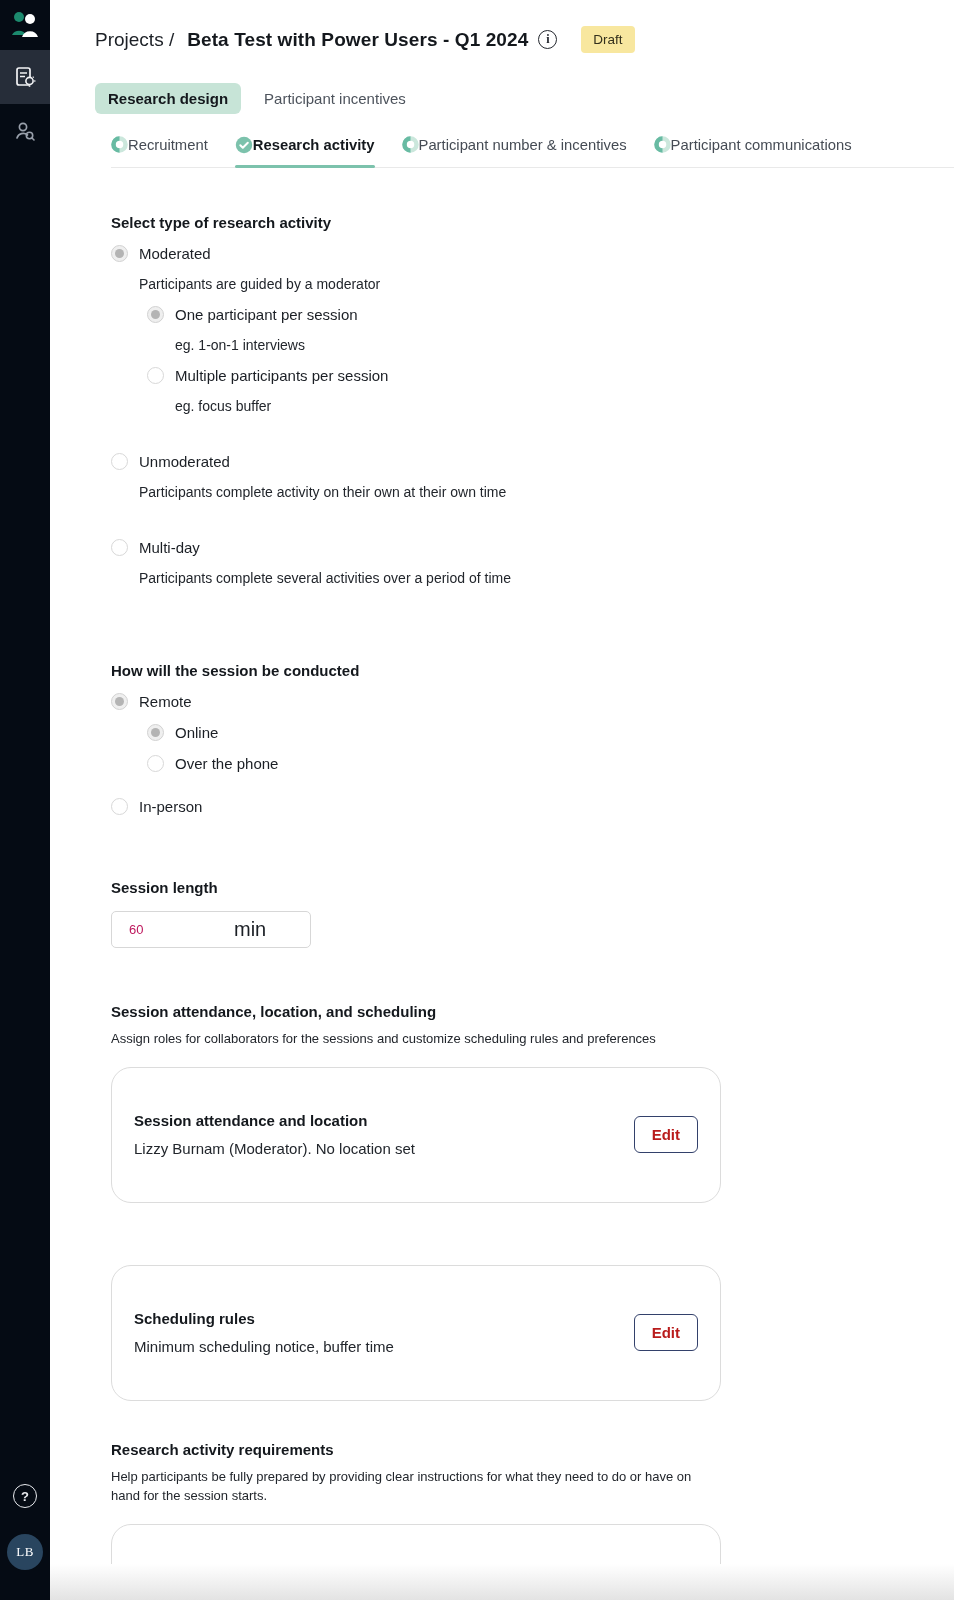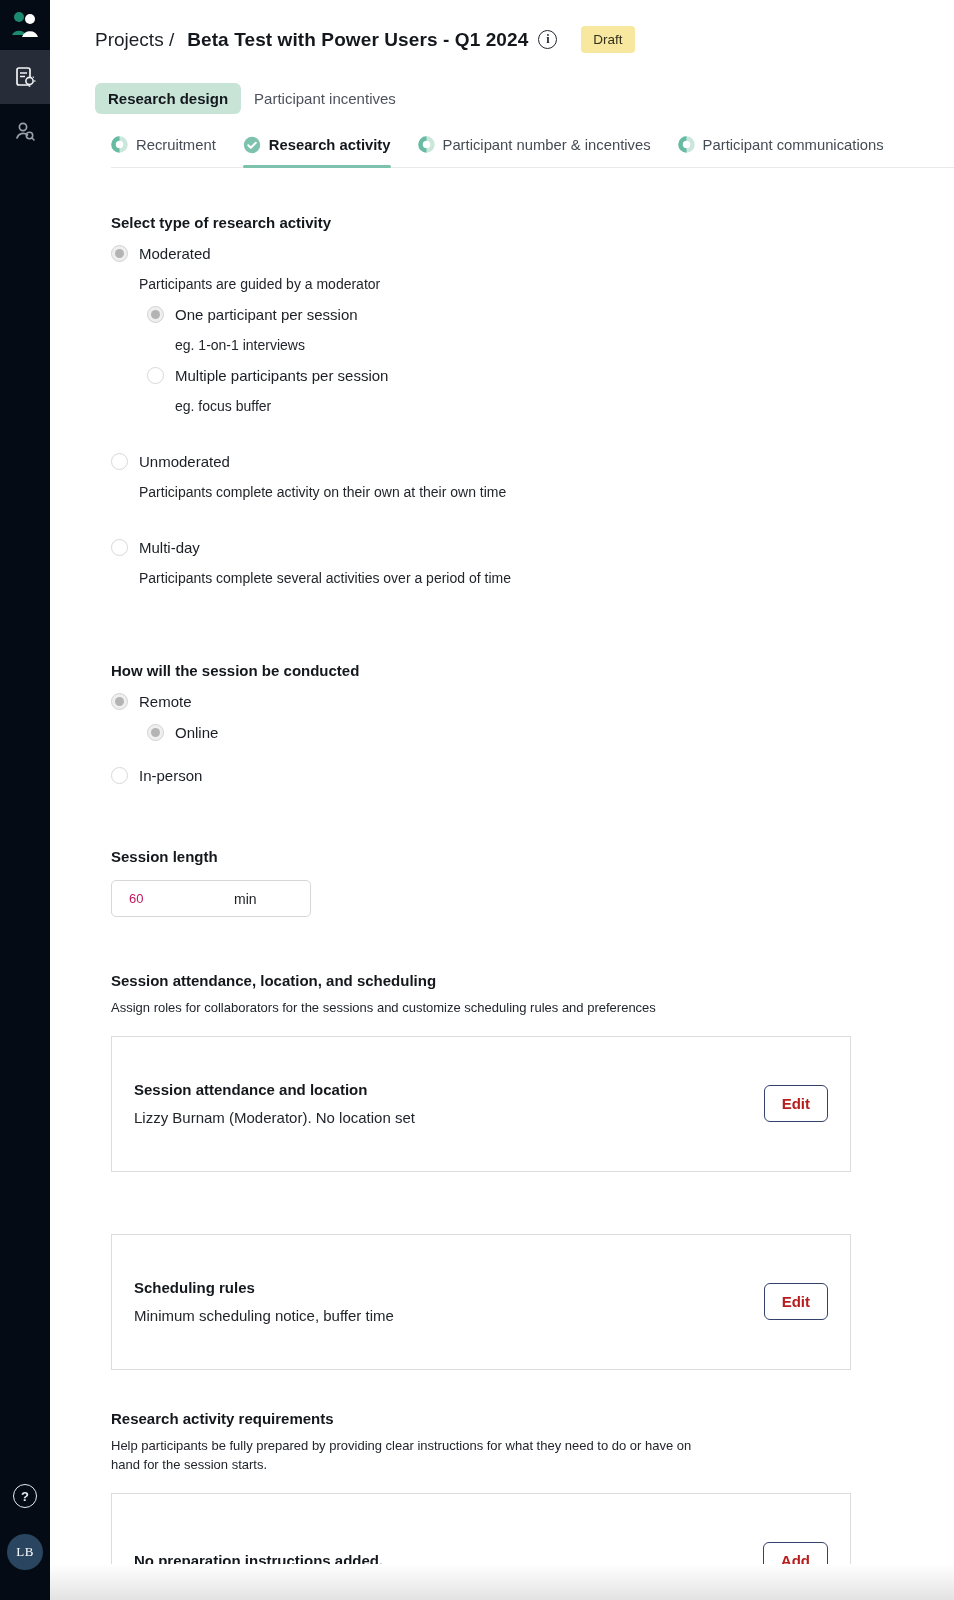--- a/index.html
+++ b/index.html
@@ -21,28 +21,28 @@
   
   .main { flex:1; position:relative; padding:26px 0 0 45px; background:#fff; }
 
   .breadcrumb-row { display:flex; align-items:center; }
   .breadcrumb { font-size:19px; color:#1c2026; }
   .page-title { font-size:19px; font-weight:700; color:#14181d; margin-left:13px; letter-spacing:.1px; }
   .info-icon { width:19px; height:19px; border:1.6px solid #23272e; border-radius:50%; margin-left:10px;
                display:flex; align-items:center; justify-content:center; font-size:12px; color:#23272e; font-family:"Liberation Serif",serif; font-weight:700; }
   .badge { margin-left:24px; background:#f8e79f; color:#33301c; font-size:13.5px; padding:6px 12px; border-radius:4px; }
 
-  .tab-row { display:flex; align-items:center; margin-top:30px; }
+  .tab-row { display:flex; align-items:center; margin-top:30px; gap:10px; }
   .tab-chip { font-size:15px; padding:7px 13px; border-radius:6px; cursor:pointer; }
   .tab-chip.active { background:#c7e4d7; font-weight:700; color:#14181d; }
   .tab-chip.inactive { color:#4d535c; }
 
   .subtab-row { display:flex; align-items:flex-start; margin-top:14px; margin-left:16px; gap:27px;
                 border-bottom:1px solid #e9e9e9; padding-right:20px; }
-  .subtab { display:flex; align-items:center; gap:8px; padding:8px 0 13px; cursor:pointer; position:relative; }
+  .subtab { display:flex; align-items:center; padding:8px 0 13px; cursor:pointer; position:relative; }
   .subtab .lbl { font-size:14.8px; color:#454b54; }
   .subtab.active .lbl { font-weight:700; color:#14181d; }
   .subtab.active::after { content:""; position:absolute; left:0; right:0; bottom:-1px; height:3px; background:#7cc2ac; border-radius:2px; }
 
   .content { margin-left:16px; padding-top:46px; width:640px; }
 
   .field-label { font-size:15px; font-weight:700; color:#14181d; }
 
   .radio-row { display:flex; align-items:center; gap:11px; margin-top:14px; }
   .radio-row.nested { margin-left:36px; }
@@ -51,26 +51,26 @@
   .radio.selected::after { content:""; position:absolute; inset:3px; border-radius:50%; background:#b4b4b4; }
   .radio-label { font-size:15px; color:#1b1f25; }
   .radio-desc { font-size:14px; color:#22262c; margin-left:28px; margin-top:14px; }
   .radio-desc.nested { margin-left:64px; }
   .group-gap { height:25px; }
   .section-gap { height:76px; }
 
   .length-input { margin-top:15px; width:200px; height:37px; border:1px solid #d7d7d7; border-radius:5px;
                   display:flex; align-items:center; padding:0 17px; background:#fff; }
   .length-value { font-size:13px; color:#be185d; flex:0 0 105px; }
-  .length-unit { font-size:14px; color:#1b1f25; }
+  .length-unit { font-size:20px; color:#1b1f25; }
 
   .section-title { font-size:15px; font-weight:700; color:#14181d; }
   .section-sub { font-size:13px; color:#22262c; margin-top:10px; line-height:1.45; max-width:600px; }
 
-  .card { width:740px; border:1px solid #dcdcdc; border-radius:0; background:#fff; margin-top:18px;
+  .card { width:610px; border:1px solid #dcdcdc; border-radius:20px; background:#fff; margin-top:18px;
           min-height:136px; display:flex; align-items:center; justify-content:space-between; padding:20px 22px; }
   .card-texts .card-title { font-size:15px; font-weight:700; color:#14181d; }
   .card-texts .card-body { font-size:15px; color:#22262c; margin-top:11px; }
   .card-btn { background:#fff; border:1px solid #33416b; border-radius:6px; color:#b91c1c; font-weight:700;
               font-size:15px; padding:9px 17px; cursor:pointer; font-family:"Liberation Sans",sans-serif; }
   .card.solo-title .card-title { margin-top:0; }
   .between-cards { height:44px; }
   .req-gap { height:40px; }
 
   .footer-fade { position:absolute; left:0; right:0; bottom:0; height:36px;
@@ -200,20 +200,24 @@
       <div class="field-label">How will the session be conducted</div>
 
       <div class="radio-row">
         <span class="radio selected"></span>
         <span class="radio-label">Remote</span>
       </div>
       <div class="radio-row nested">
         <span class="radio selected"></span>
         <span class="radio-label">Online</span>
       </div>
+      <div class="radio-row nested">
+        <span class="radio"></span>
+        <span class="radio-label">Over the phone</span>
+      </div>
       <div class="group-gap" style="height:12px;"></div>
       <div class="radio-row">
         <span class="radio"></span>
         <span class="radio-label">In-person</span>
       </div>
 
       <div class="section-gap" style="height:64px;"></div>
 
       <div class="field-label">Session length</div>
       <div class="length-input">

